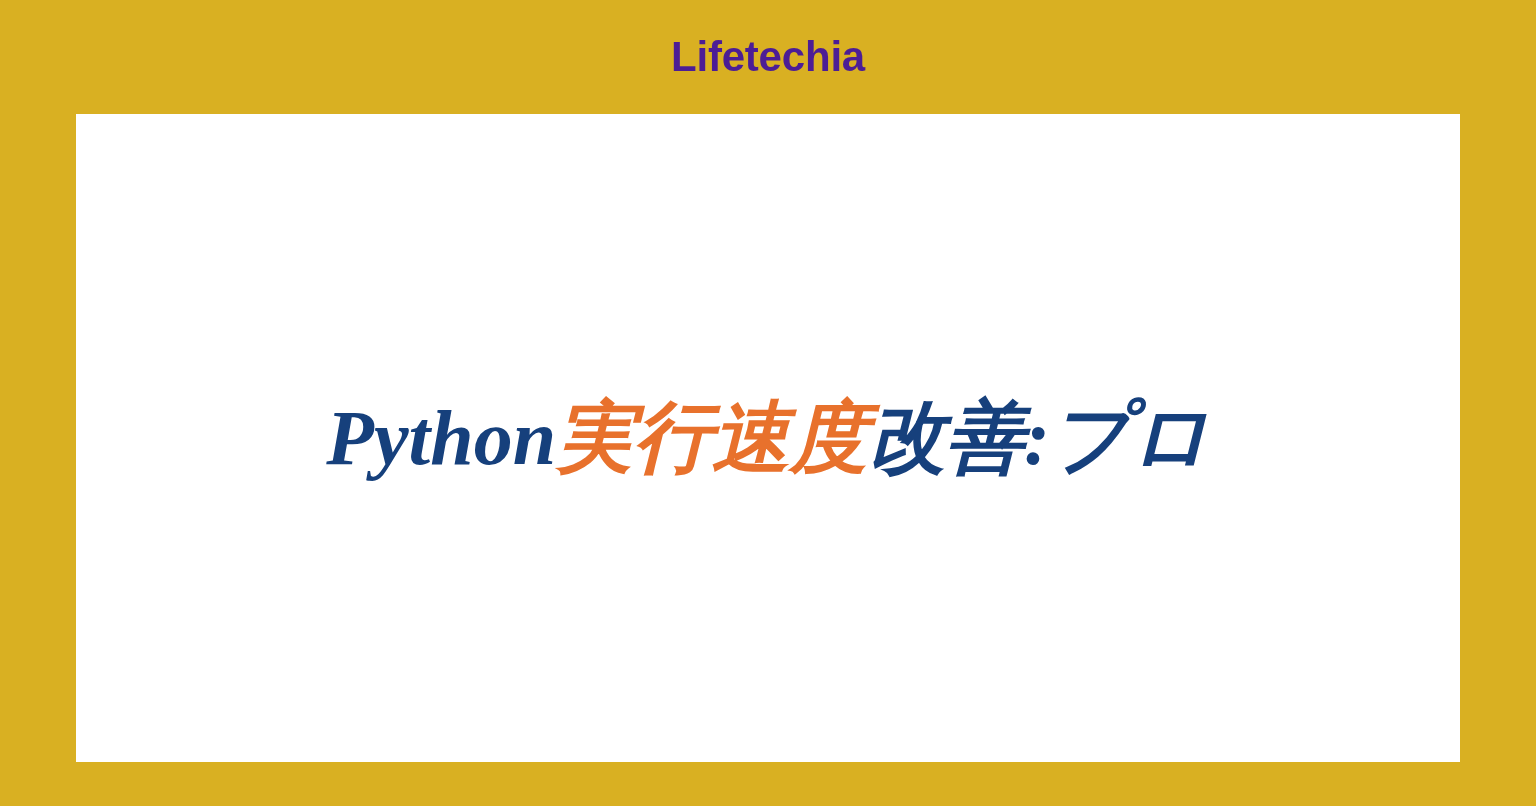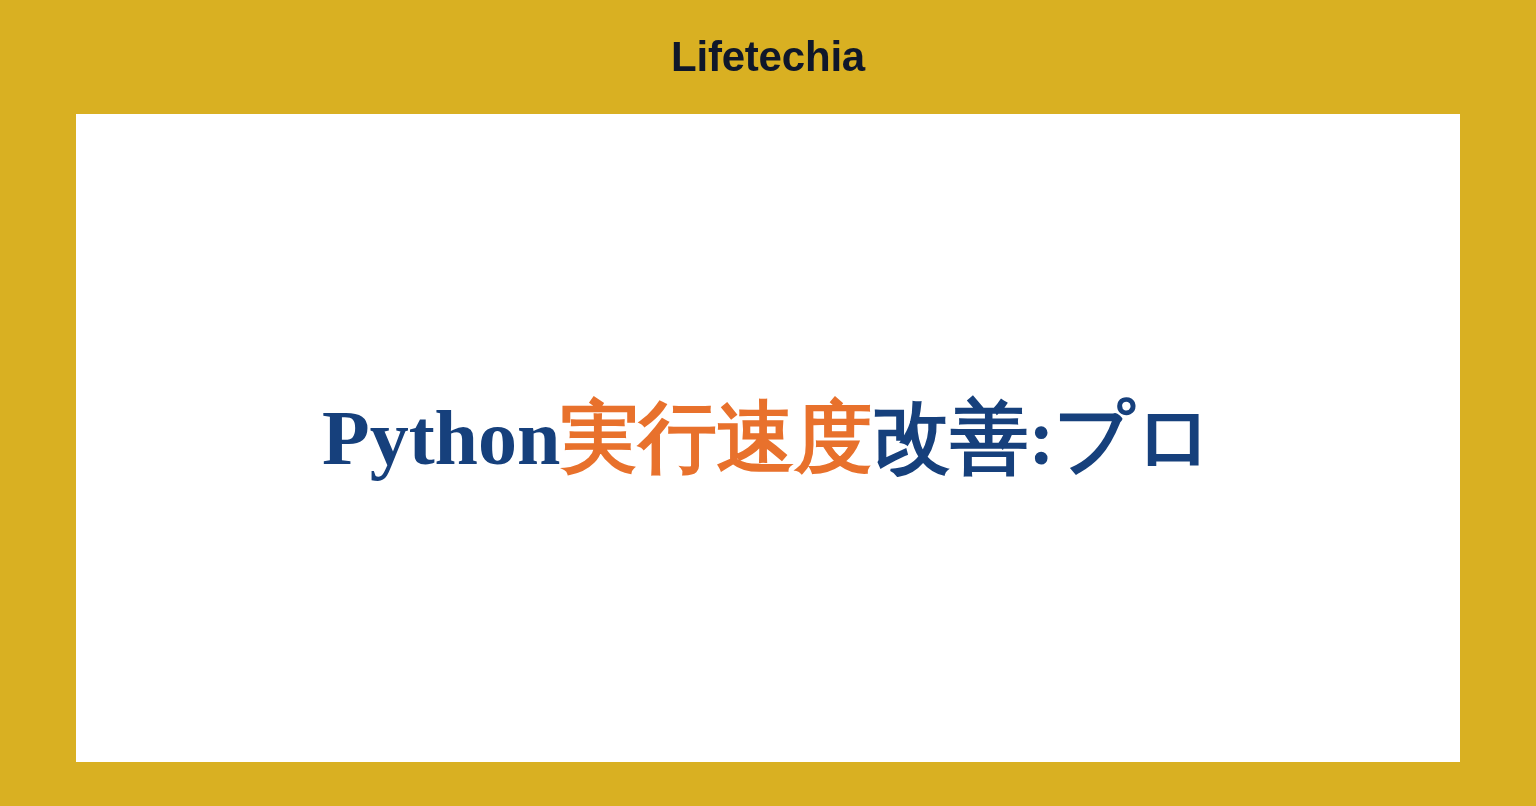--- a/index.html
+++ b/index.html
@@ -30,21 +30,21 @@
     top: 0;
     left: 0;
     width: 1536px;
     height: 114px;
     display: flex;
     align-items: center;
     justify-content: center;
   }
 
   .brand-name {
-    color: #0f172a;
+    color: #4c1d95;
     font-family: "Liberation Sans", sans-serif;
     font-weight: bold;
     font-size: 42px;
     line-height: 1;
     letter-spacing: -0.2px;
     white-space: nowrap;
     user-select: none;
   }
 
   .card {
@@ -74,20 +74,21 @@
   .seg-navy {
     color: #16407C;
   }
 
   .seg-orange {
     color: #E8712C;
   }
 
   .title-line {
     display: block;
+    font-style: italic;
   }
 </style>
 </head>
 <body>
 
 <div class="poster">
 
   <div class="brand-header">
     <div class="brand-name">Lifetechia</div>
   </div>

